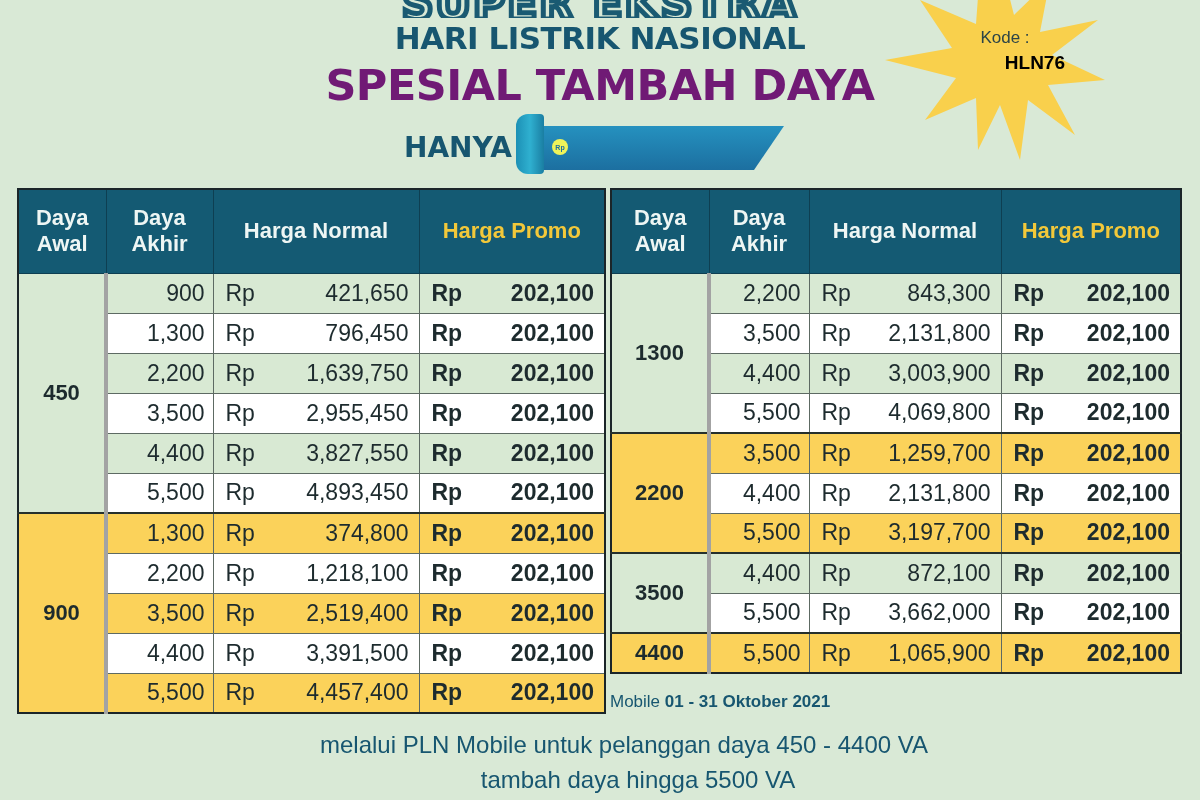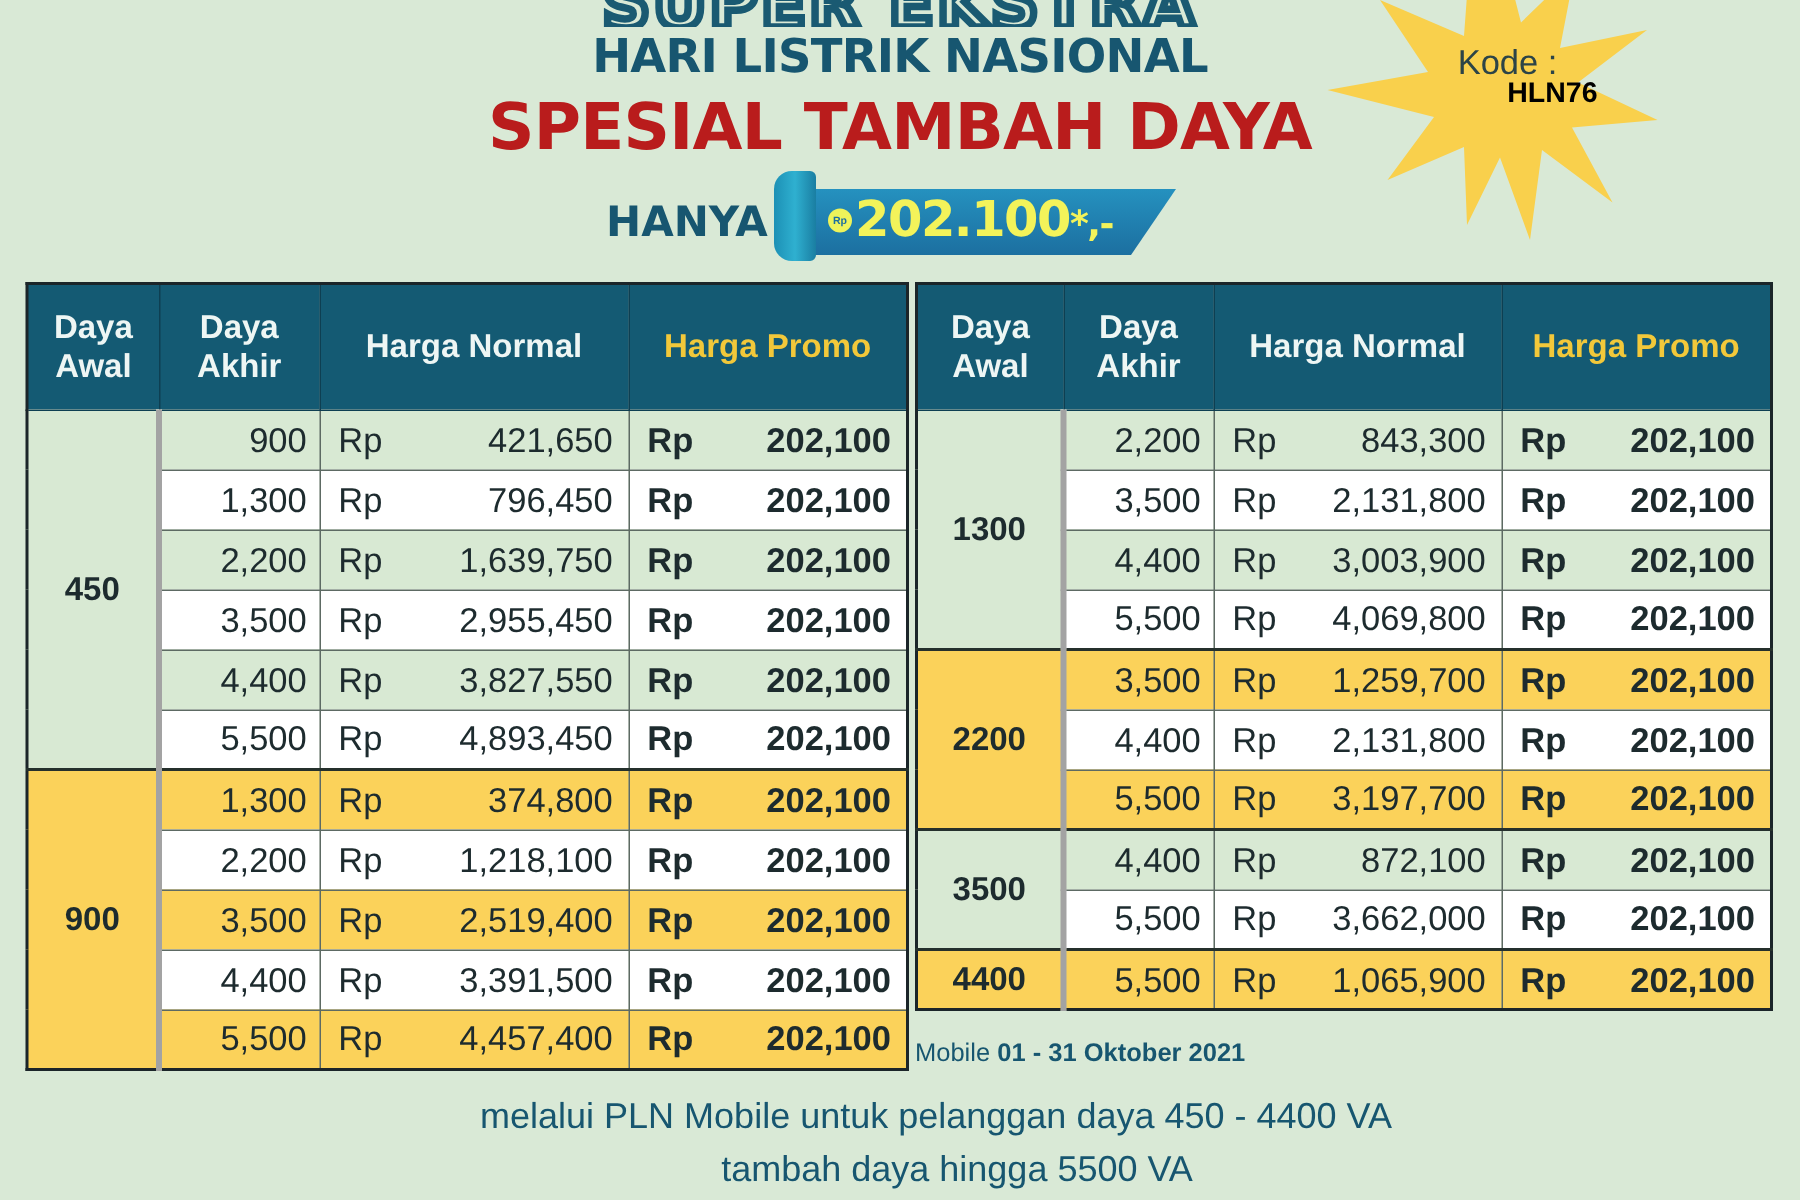--- a/index.html
+++ b/index.html
@@ -17,21 +17,21 @@
     letter-spacing: 2px; overflow: hidden; white-space: nowrap;
   }
   .headline-1 {
     position: absolute; left: 300px; top: 20px; width: 600px; text-align: center;
     font-family: "DejaVu Sans", sans-serif; font-weight: bold; font-size: 31px;
     color: #175670; letter-spacing: -0.5px;
   }
   .headline-2 {
     position: absolute; left: 300px; top: 60px; width: 600px; text-align: center;
     font-family: "DejaVu Sans", sans-serif; font-weight: bold; font-size: 43px;
-    color: #b91c1c; letter-spacing: -0.5px;
+    color: #701a75; letter-spacing: -0.5px;
   }
   .hanya {
     position: absolute; left: 404px; top: 131px;
     font-family: "DejaVu Sans", sans-serif; font-weight: bold; font-size: 28px; color: #175670;
   }
   .price-banner {
     position: absolute; left: 516px; top: 114px; width: 270px; height: 60px;
   }
   .price-banner .scroll {
     position: absolute; left: 0; top: 0; width: 28px; height: 60px;
@@ -52,21 +52,21 @@
     position: absolute; left: 54px; top: 12px;
     font-family: "DejaVu Sans", sans-serif; font-weight: bold; font-size: 33px; color: #f3f35a;
     letter-spacing: -1px;
   }
   .starburst {
     position: absolute; left: 880px; top: -40px; width: 230px; height: 200px;
   }
   .starburst svg { position: absolute; left: 0; top: 0; }
   .star-label {
     position: absolute; left: 945px; top: 28px; width: 120px; text-align: center;
-    font-size: 23px; color: #2c4447;
+    font-size: 17px; color: #2c4447;
   }
   .star-code {
     position: absolute; left: 945px; top: 52px; width: 120px; text-align: right;
     font-size: 19px; font-weight: bold; color: #000000;
   }
 
   table.price-table {
     position: absolute; border-collapse: collapse;
     border: 2px solid #1b2529; table-layout: fixed;
   }
@@ -113,21 +113,20 @@
 
 <div class="top-cut">SUPER EKSTRA</div>
 <div class="headline-1">HARI LISTRIK NASIONAL</div>
 <div class="headline-2">SPESIAL TAMBAH DAYA</div>
 <div class="hanya">HANYA</div>
 
 <div class="price-banner">
   <div class="ribbon"></div>
   <div class="scroll"></div>
   <div class="rp-badge">Rp</div>
-  <div class="amount"><span>202.100</span><span style="font-size:24px">*,-</span></div>
 </div>
 
 <div class="starburst">
   <svg width="230" height="200" viewBox="0 0 230 200">
     <polygon fill="#f9d04c" points="120,0 134,55 170,20 160,72 218,60 172,95 225,120 168,125 195,175 148,140 140,200 120,145 98,190 96,138 45,160 76,118 5,100 72,88 40,40 96,64 100,10"></polygon>
   </svg>
 </div>
 <div class="star-label">Kode :</div>
 <div class="star-code">HLN76</div>
 

